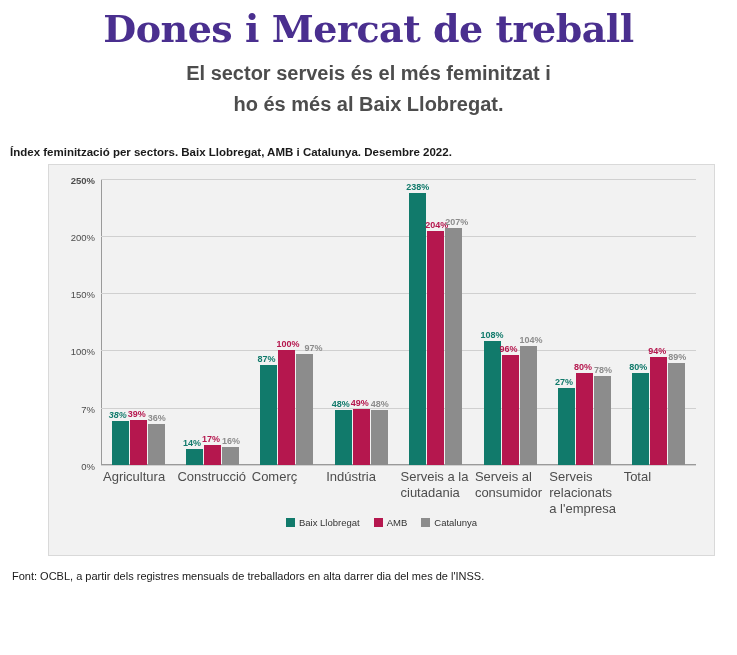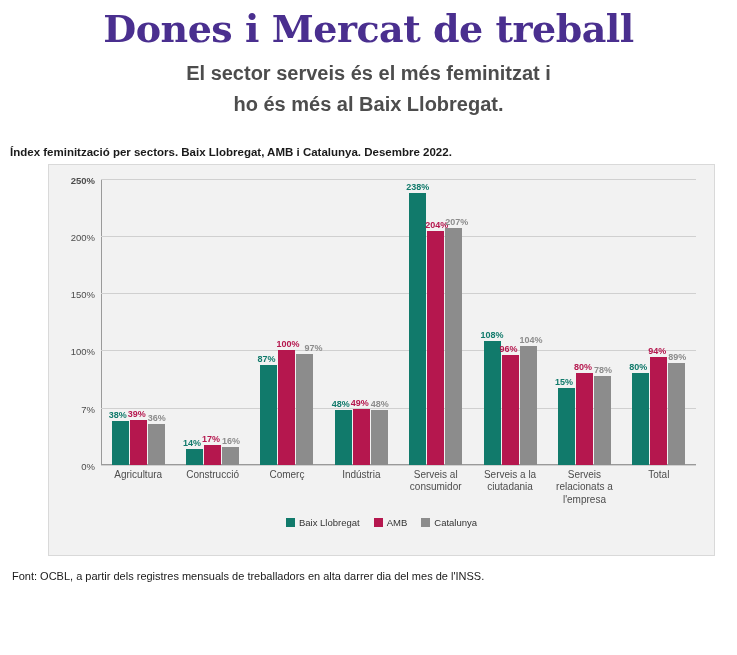--- a/index.html
+++ b/index.html
@@ -133,22 +133,21 @@
   .bar-label.s2 { color: #8c8c8c; font-weight: bold; left: 0px; }
   .x-labels {
     position: absolute;
     left: 52px;
     right: 18px;
     top: 304px;
     display: flex;
   }
   .x-label {
     flex: 1 1 0;
-    text-align: center;
-    font-size: 10px;
+    font-size: 13px;
     color: #4d4d4d;
     line-height: 1.25;
     padding: 0 2px;
     box-sizing: border-box;
   }
   .legend {
     position: absolute;
     left: 0;
     right: 0;
     top: 352px;
@@ -212,21 +211,21 @@
           <div class="grid-line" style="top: 57.2px;">
             <span class="y-tick-label">200%</span>
           </div>
           <div class="grid-line" style="top: 0px; font-weight: bold;">
             <span class="y-tick-label">250%</span>
           </div>
         </div>
       <div class="groups" id="groups">
           <div class="group">
             <div class="bar-wrap">
-              <div class="bar-label s0" style="bottom: 43.472px;">38%</div>
+              <div class="bar-label s0" style="bottom: 43.472px; font-style: italic;">38%</div>
               <div class="bar s0" style="height: 43.472px;"></div>
             </div>
             <div class="bar-wrap">
               <div class="bar-label s1" style="bottom: 44.616px;">39%</div>
               <div class="bar s1" style="height: 44.616px;"></div>
             </div>
             <div class="bar-wrap">
               <div class="bar-label s2" style="bottom: 41.184px; margin-top: 12px;">36%</div>
               <div class="bar s2" style="height: 41.184px;"></div>
             </div>
@@ -296,21 +295,21 @@
               <div class="bar-label s1" style="bottom: 109.824px;">96%</div>
               <div class="bar s1" style="height: 109.824px;"></div>
             </div>
             <div class="bar-wrap">
               <div class="bar-label s2" style="bottom: 118.976px;">104%</div>
               <div class="bar s2" style="height: 118.976px;"></div>
             </div>
           </div>
           <div class="group">
             <div class="bar-wrap">
-              <div class="bar-label s0" style="bottom: 76.648px;">15%</div>
+              <div class="bar-label s0" style="bottom: 76.648px;">27%</div>
               <div class="bar s0" style="height: 76.648px;"></div>
             </div>
             <div class="bar-wrap">
               <div class="bar-label s1" style="bottom: 91.52px;">80%</div>
               <div class="bar s1" style="height: 91.52px;"></div>
             </div>
             <div class="bar-wrap">
               <div class="bar-label s2" style="bottom: 89.232px;">78%</div>
               <div class="bar s2" style="height: 89.232px;"></div>
             </div>
@@ -330,22 +329,22 @@
             </div>
           </div>
         </div>
     </div>
 
     <div class="x-labels" id="x-labels">
         <div class="x-label">Agricultura</div>
         <div class="x-label">Construcció</div>
         <div class="x-label">Comerç</div>
         <div class="x-label">Indústria</div>
+        <div class="x-label">Serveis a la ciutadania</div>
         <div class="x-label">Serveis al consumidor</div>
-        <div class="x-label">Serveis a la ciutadania</div>
         <div class="x-label">Serveis relacionats a l'empresa</div>
         <div class="x-label">Total</div>
       </div>
 
     <div class="legend" id="legend">
         <div class="legend-item">
           <span class="legend-swatch s0"></span>
           <span>Baix Llobregat</span>
         </div>
         <div class="legend-item">

